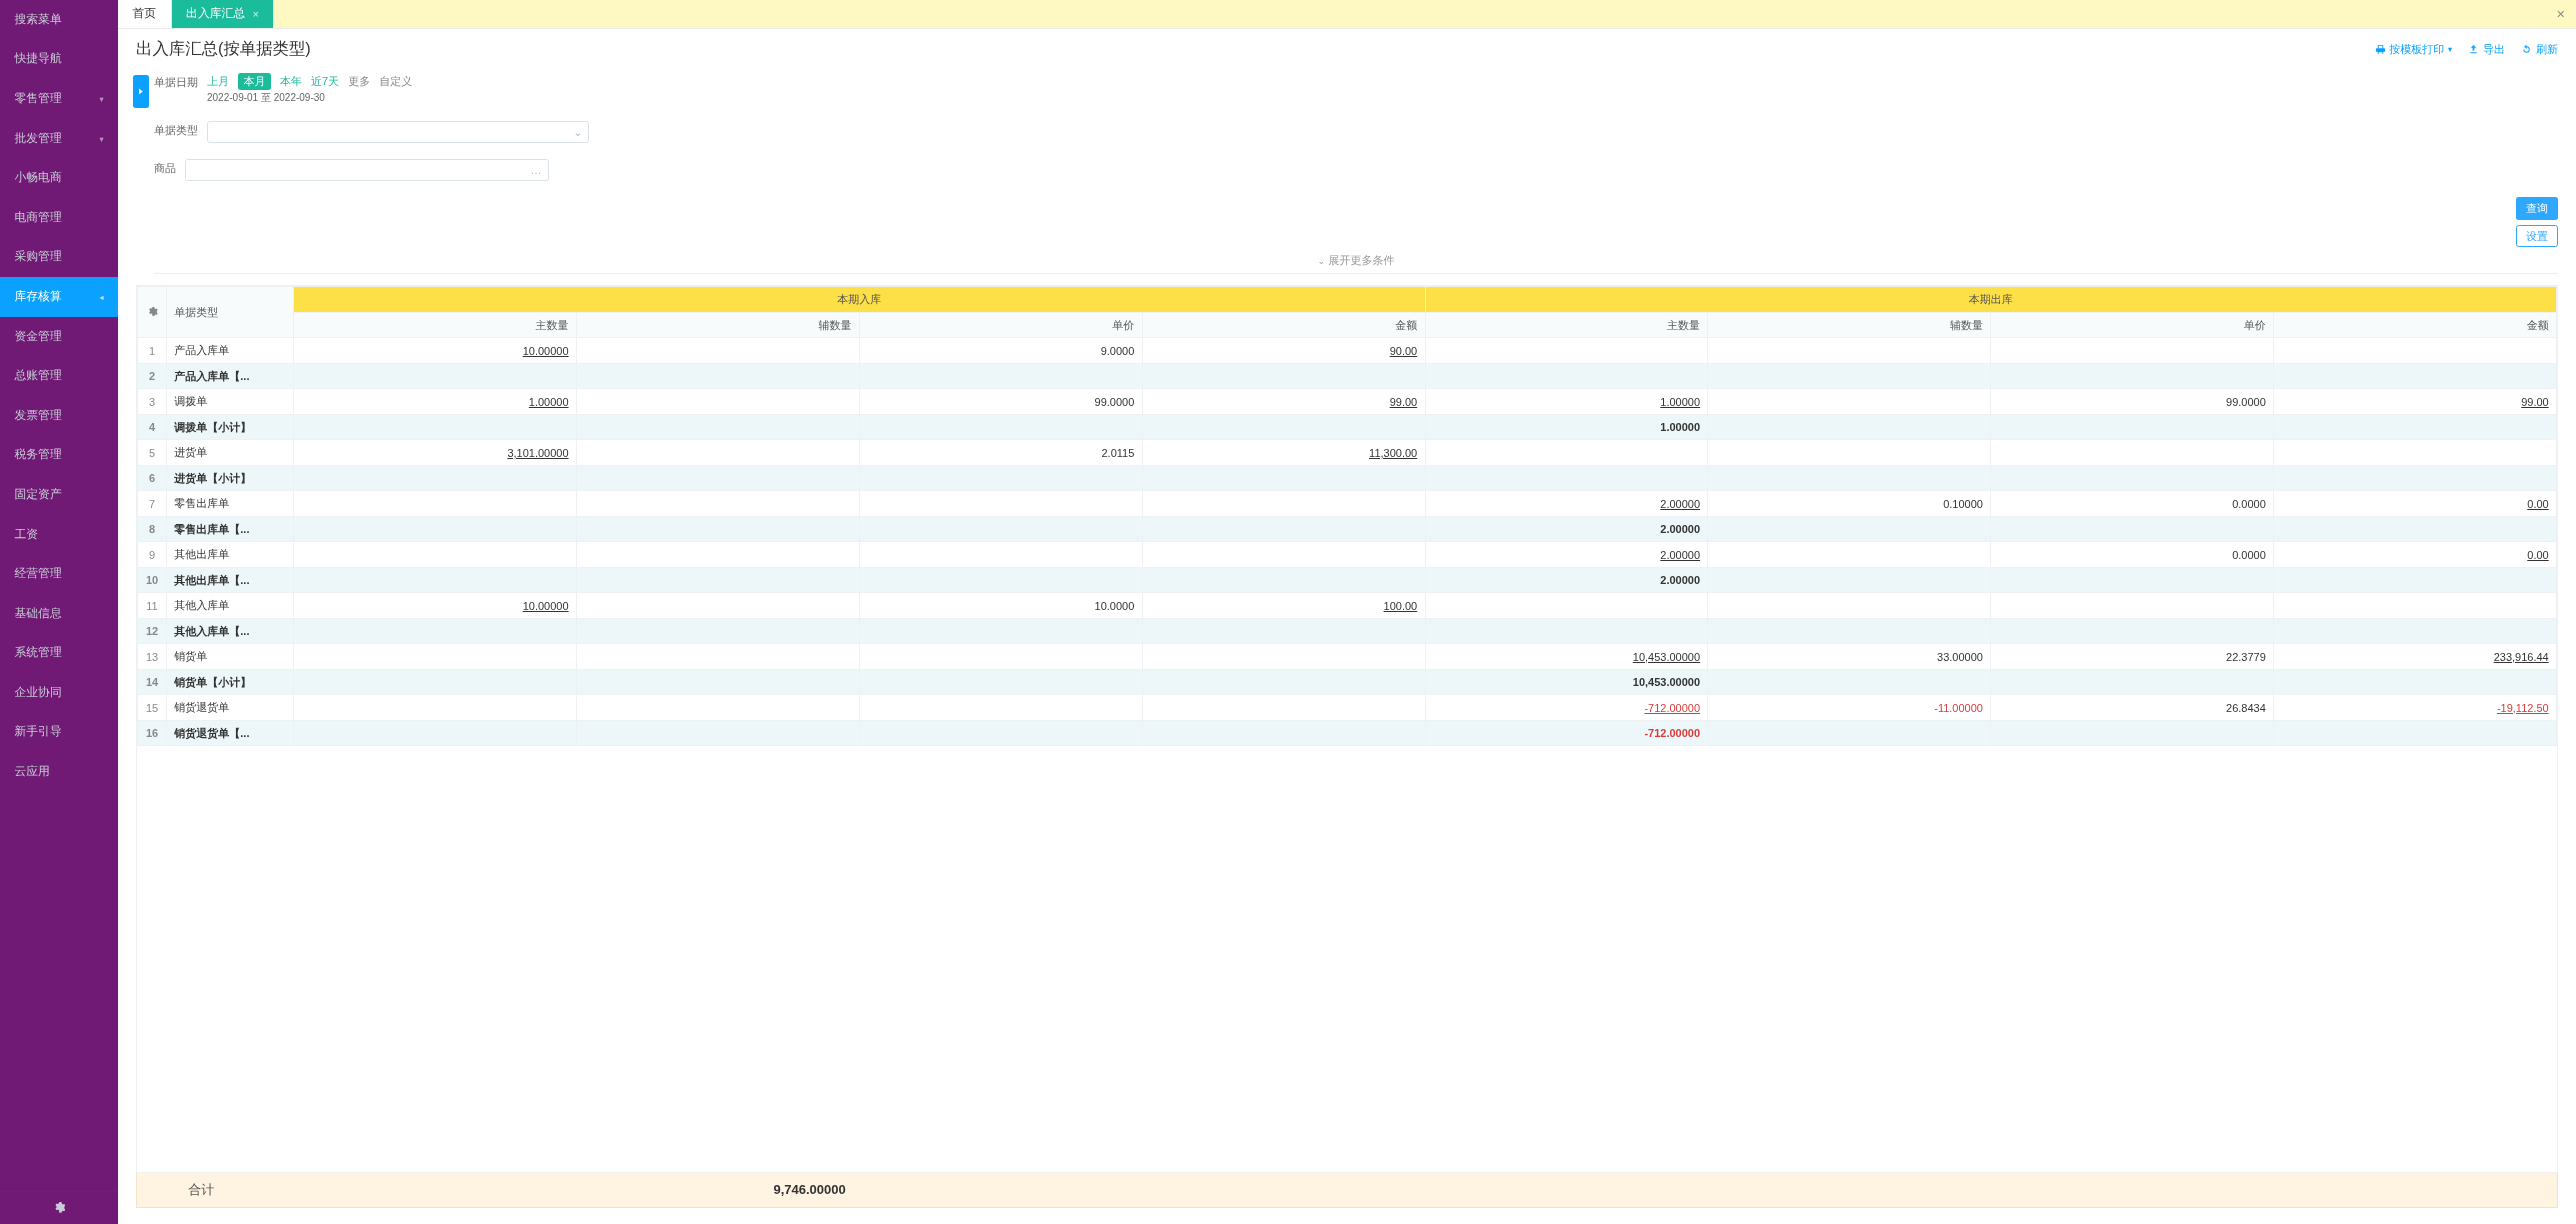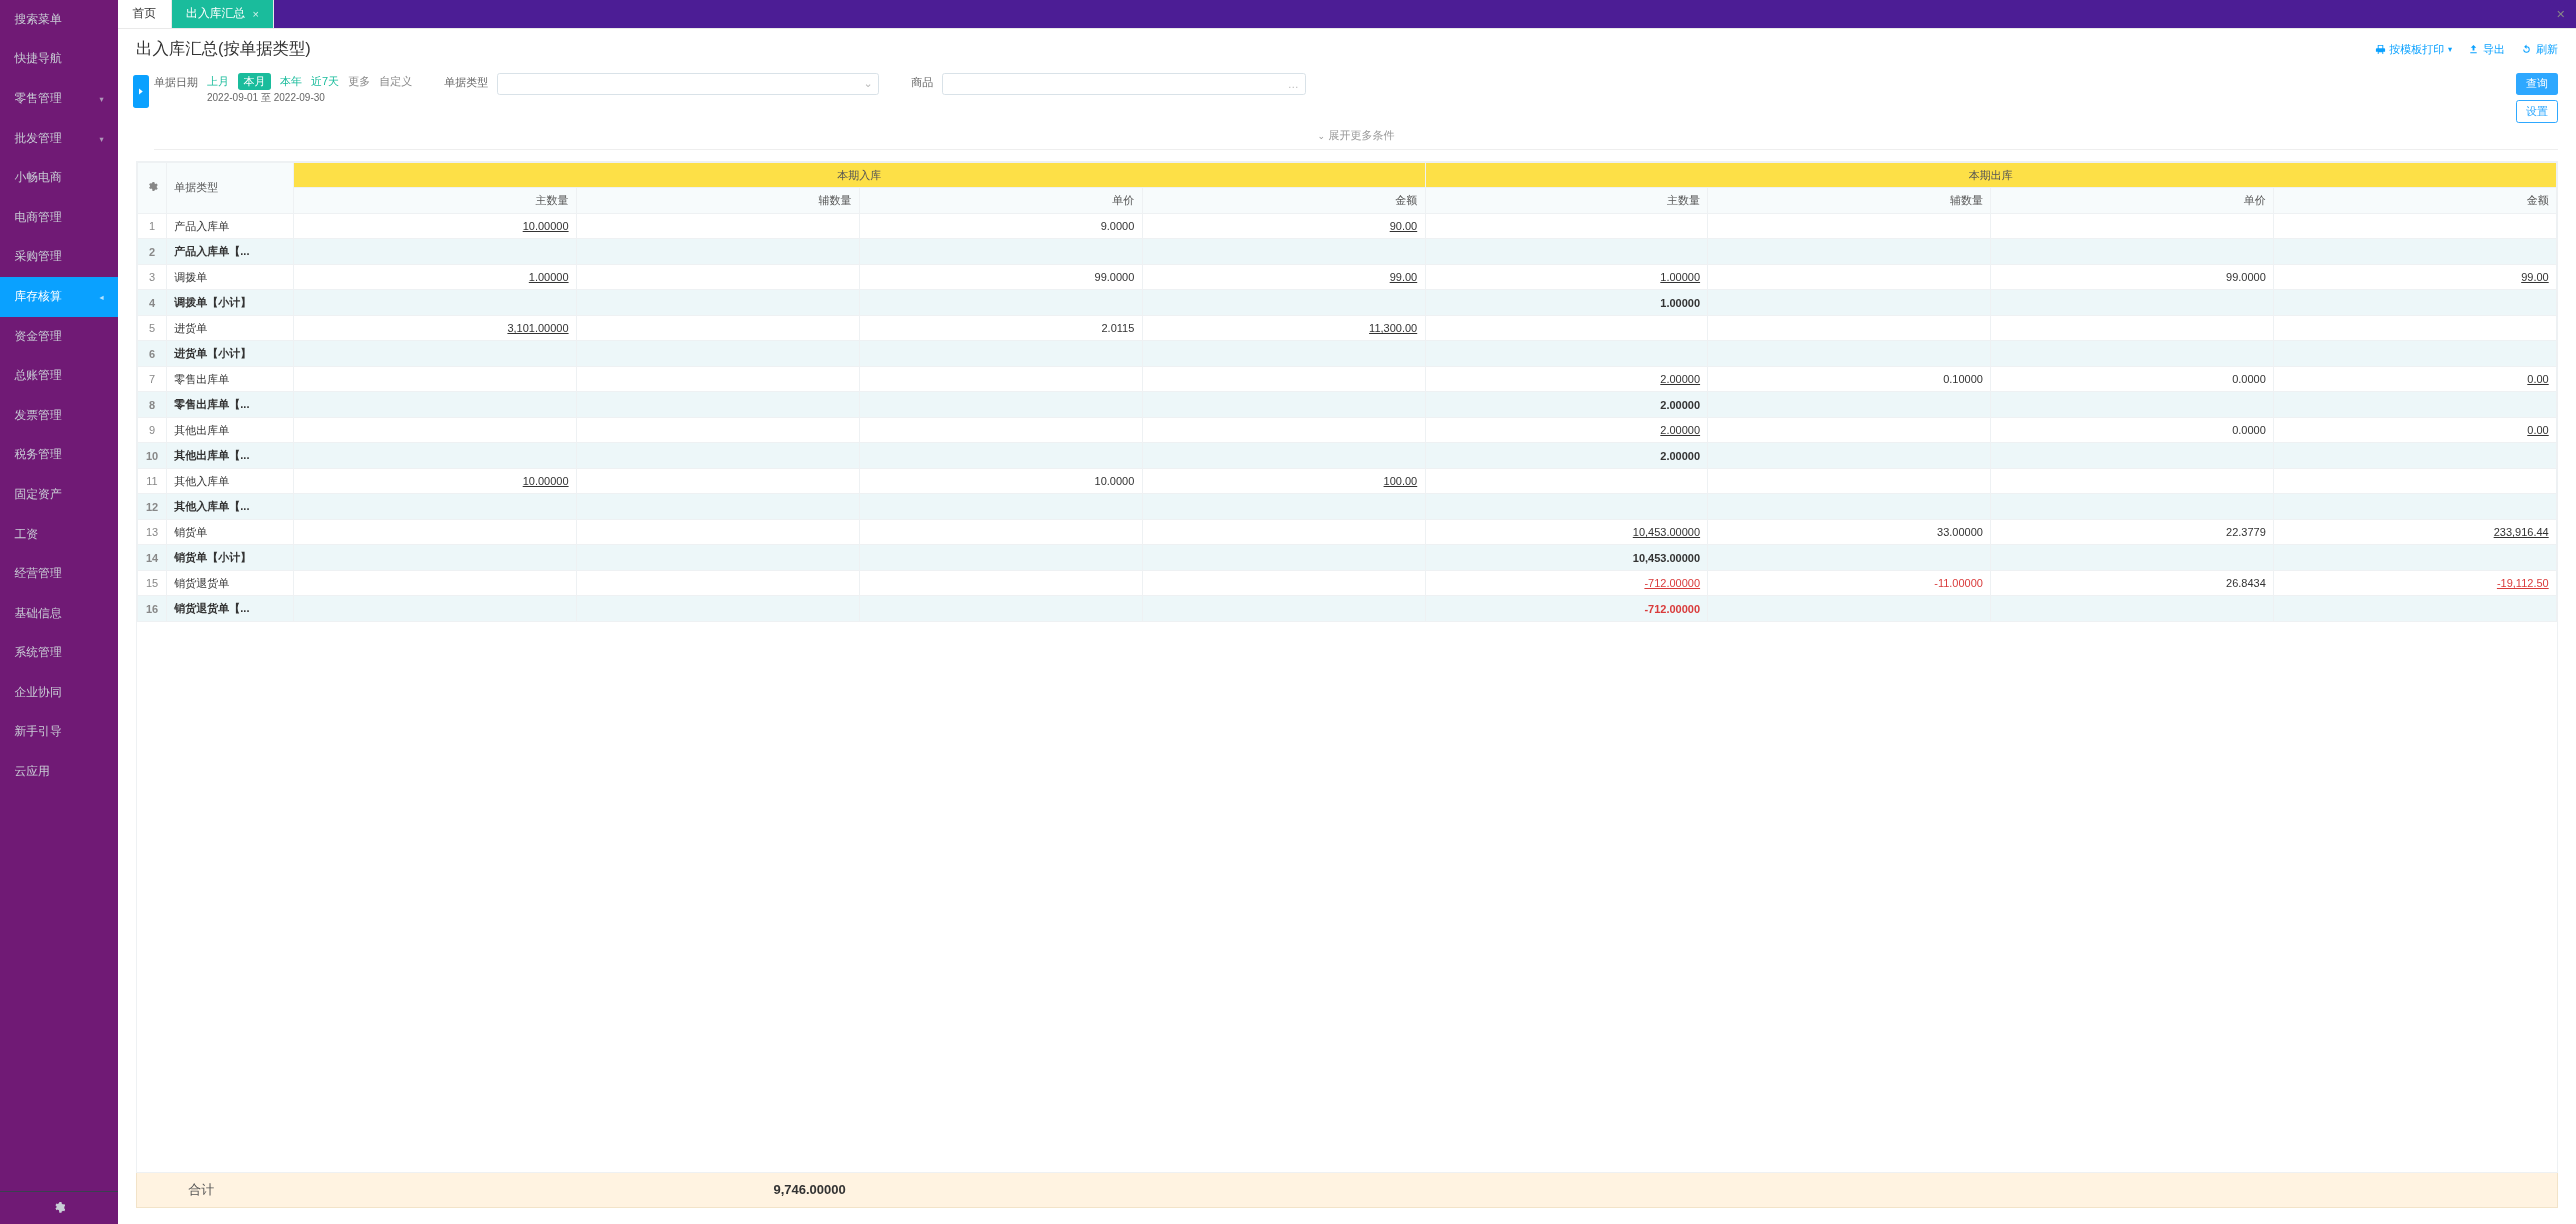--- a/index.html
+++ b/index.html
@@ -12,39 +12,39 @@
 .sidebar .item { padding: 11.8px 14.5px; font-size: 11.8px; cursor: pointer; display: flex; align-items: center; justify-content: space-between; }
 .sidebar .item.active { background: #0aa1ff; color: #fff; }
 .sidebar .caret { font-size: 8.2px; opacity: .7; }
 .sidebar .footer { height: 33px; display: flex; align-items: center; justify-content: center; border-top: 0.9px solid #3a4150; }
 .gear { width: 12.7px; height: 12.7px; fill: #c9ced6; }
 
 
 .main { flex: 1; display: flex; flex-direction: column; min-width: 0; }
 
 
-.tabs { height: 29px; display: flex; align-items: center; border-bottom: 0.9px solid #e9e9e9; background: #4c1d95; }
+.tabs { height: 29px; display: flex; align-items: center; border-bottom: 0.9px solid #e9e9e9; background: #fef9c3; }
 .tab { padding: 0 14.5px; height: 100%; display: flex; align-items: center; font-size: 11.8px; background: #fff; border-right: 0.9px solid #e9e9e9; cursor: pointer; gap: 7.3px; }
 .tab.home { background: #fff; }
 .tab.active { background: #1abc9c; color: #fff; }
 .tab .x { font-size: 11px; opacity: .8; }
 .tabs .close-all { margin-left: auto; padding: 0 11px; font-size: 14.5px; color: #888; cursor: pointer; }
 
 
 .page-head { padding: 9px 18px 5.5px 18px; display: flex; align-items: center; }
 .page-title { font-size: 16.4px; font-weight: 400; color: #333; }
 .head-actions { margin-left: auto; display: flex; gap: 16.4px; align-items: center; color: #0aa1ff; font-size: 11px; }
 .head-actions .act { display: flex; align-items: center; gap: 3.6px; cursor: pointer; }
 .mini-icon { width: 11px; height: 11px; fill: currentColor; }
 
 
 .filter-wrap { position: relative; padding: 7.3px 18px 0 36px; }
 .toggle-flyout { position: absolute; left: 14.5px; top: 9px; width: 16.4px; height: 33px; background: #0aa1ff; border-radius: 2.7px; display: flex; align-items: center; justify-content: center; cursor: pointer; }
 .toggle-flyout svg { width: 9px; height: 9px; fill: #fff; }
-.filter-row { display: flex; align-items: flex-start; gap: 32px; }
+.filter-row { display: flex; align-items: flex-start; gap: 16px; flex-direction: column; }
 .filter-group { display: flex; align-items: flex-start; gap: 9px; font-size: 11px; }
 .filter-label { color: #666; padding-top: 1.8px; white-space: nowrap; }
 .date-pills { display: flex; flex-direction: column; gap: 1.8px; }
 .pill-row { display: flex; gap: 9px; align-items: center; }
 .pill { color: #1abc9c; cursor: pointer; }
 .pill.active { background: #1abc9c; color: #fff; padding: 0.9px 5.5px; border-radius: 2.7px; }
 .pill.muted { color: #888; }
 .date-range { color: #666; font-size: 10px; }
 .fg-select, .fg-input { border: 0.9px solid #d9e2e8; height: 22px; border-radius: 2.7px; background: #fff; display: flex; align-items: center; justify-content: flex-end; padding: 0 5.5px; color: #bbb; cursor: pointer; }
 .fg-select { width: 382px; }

